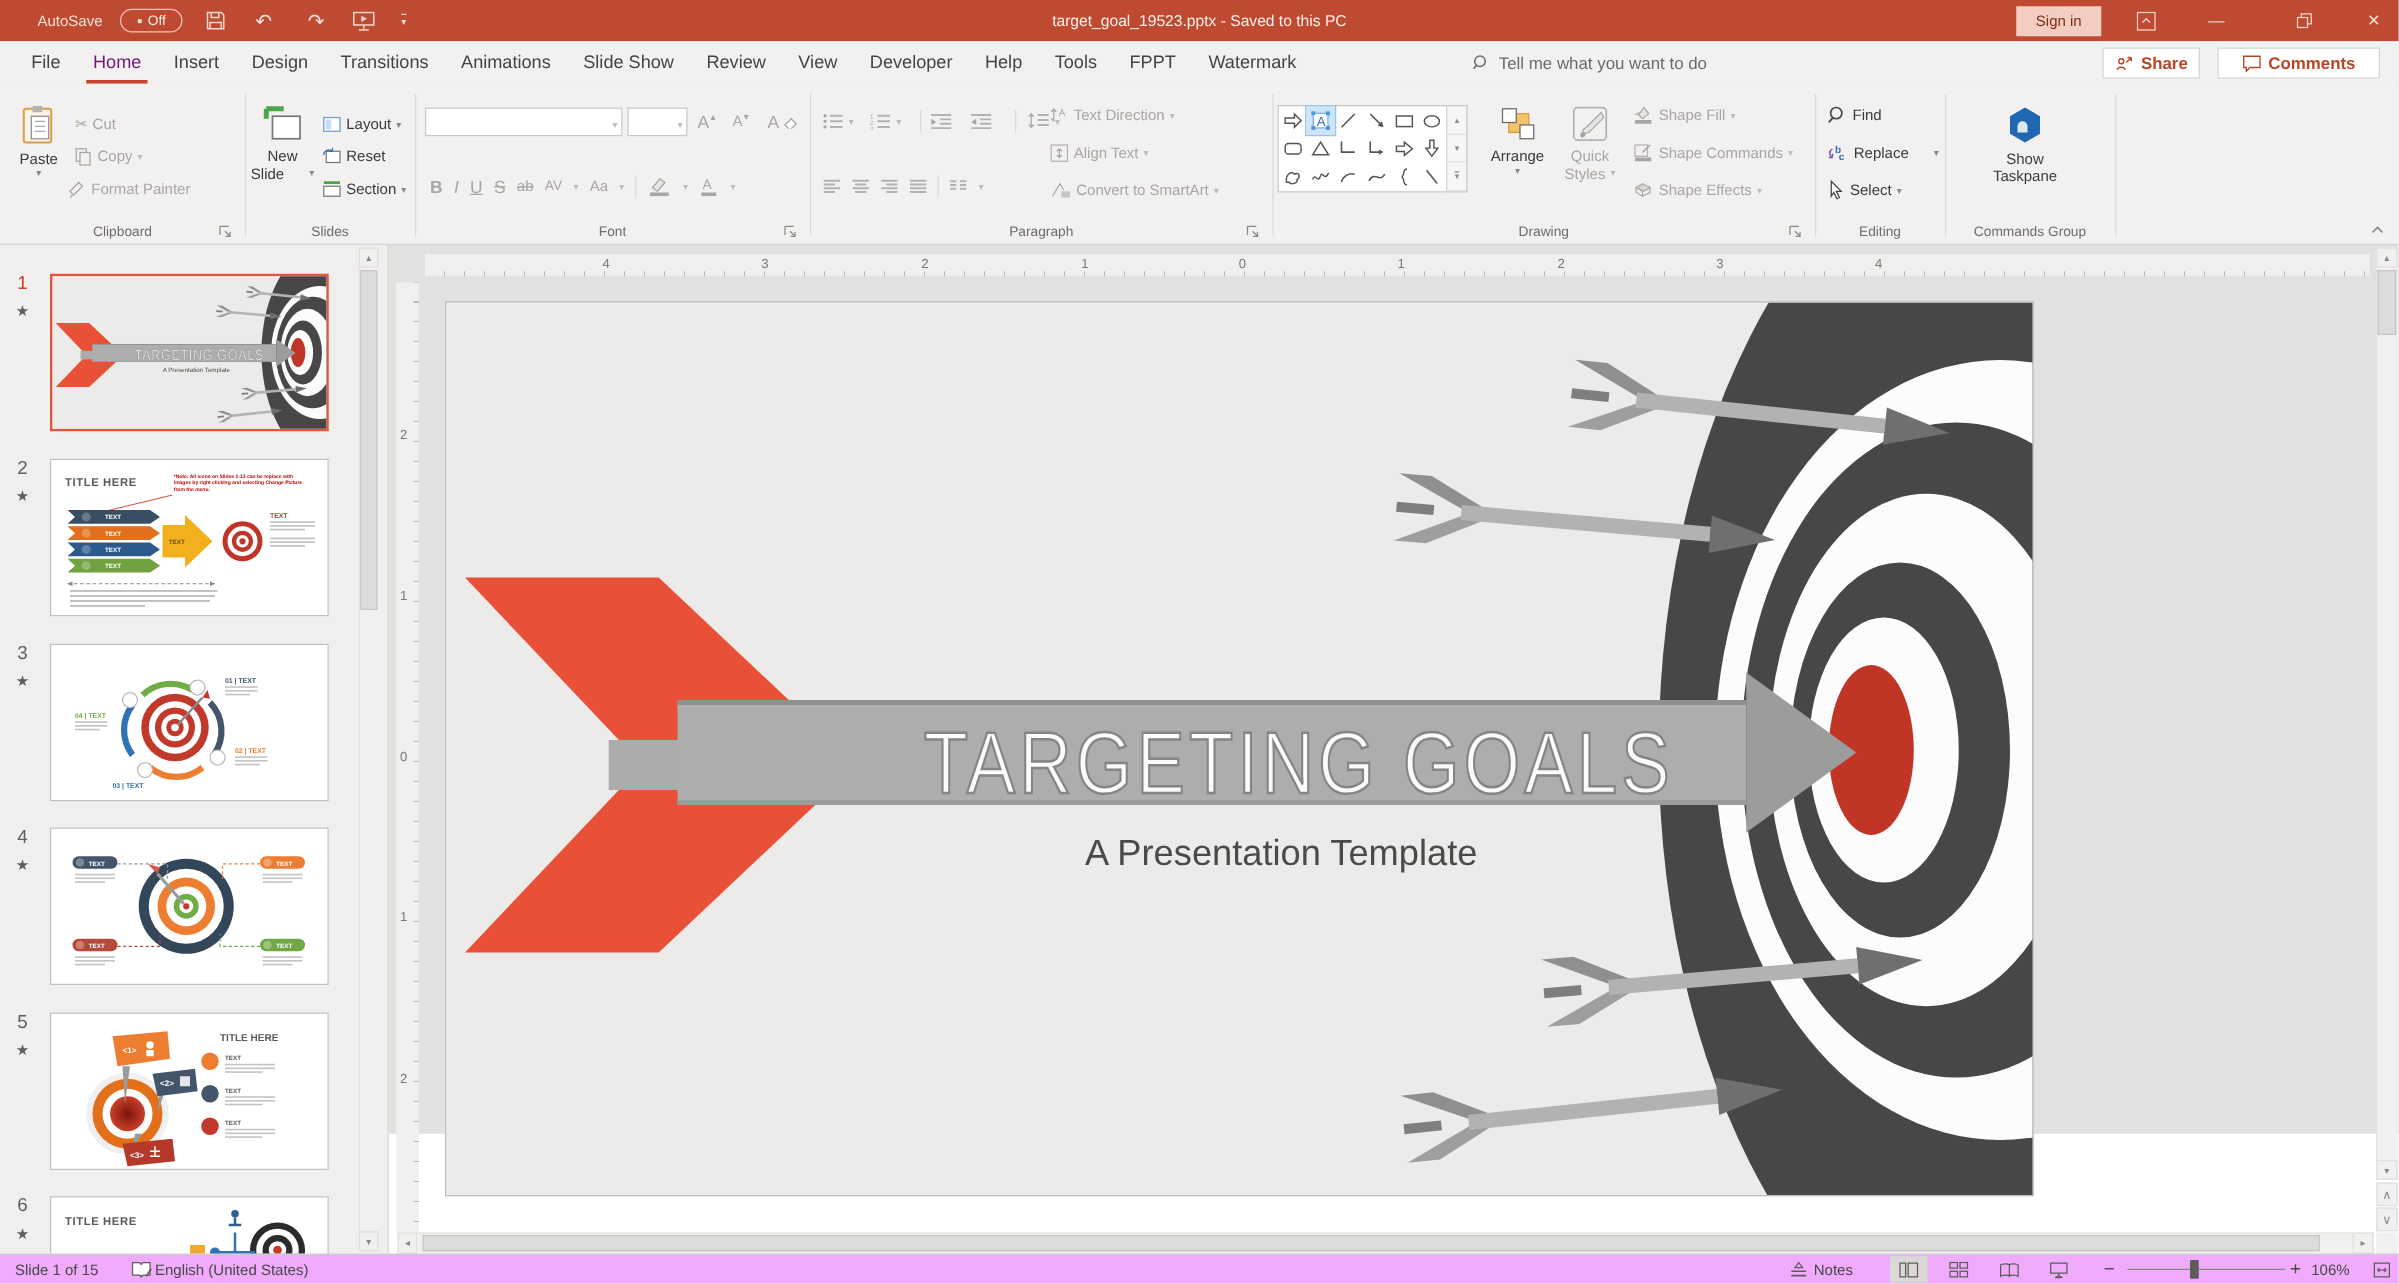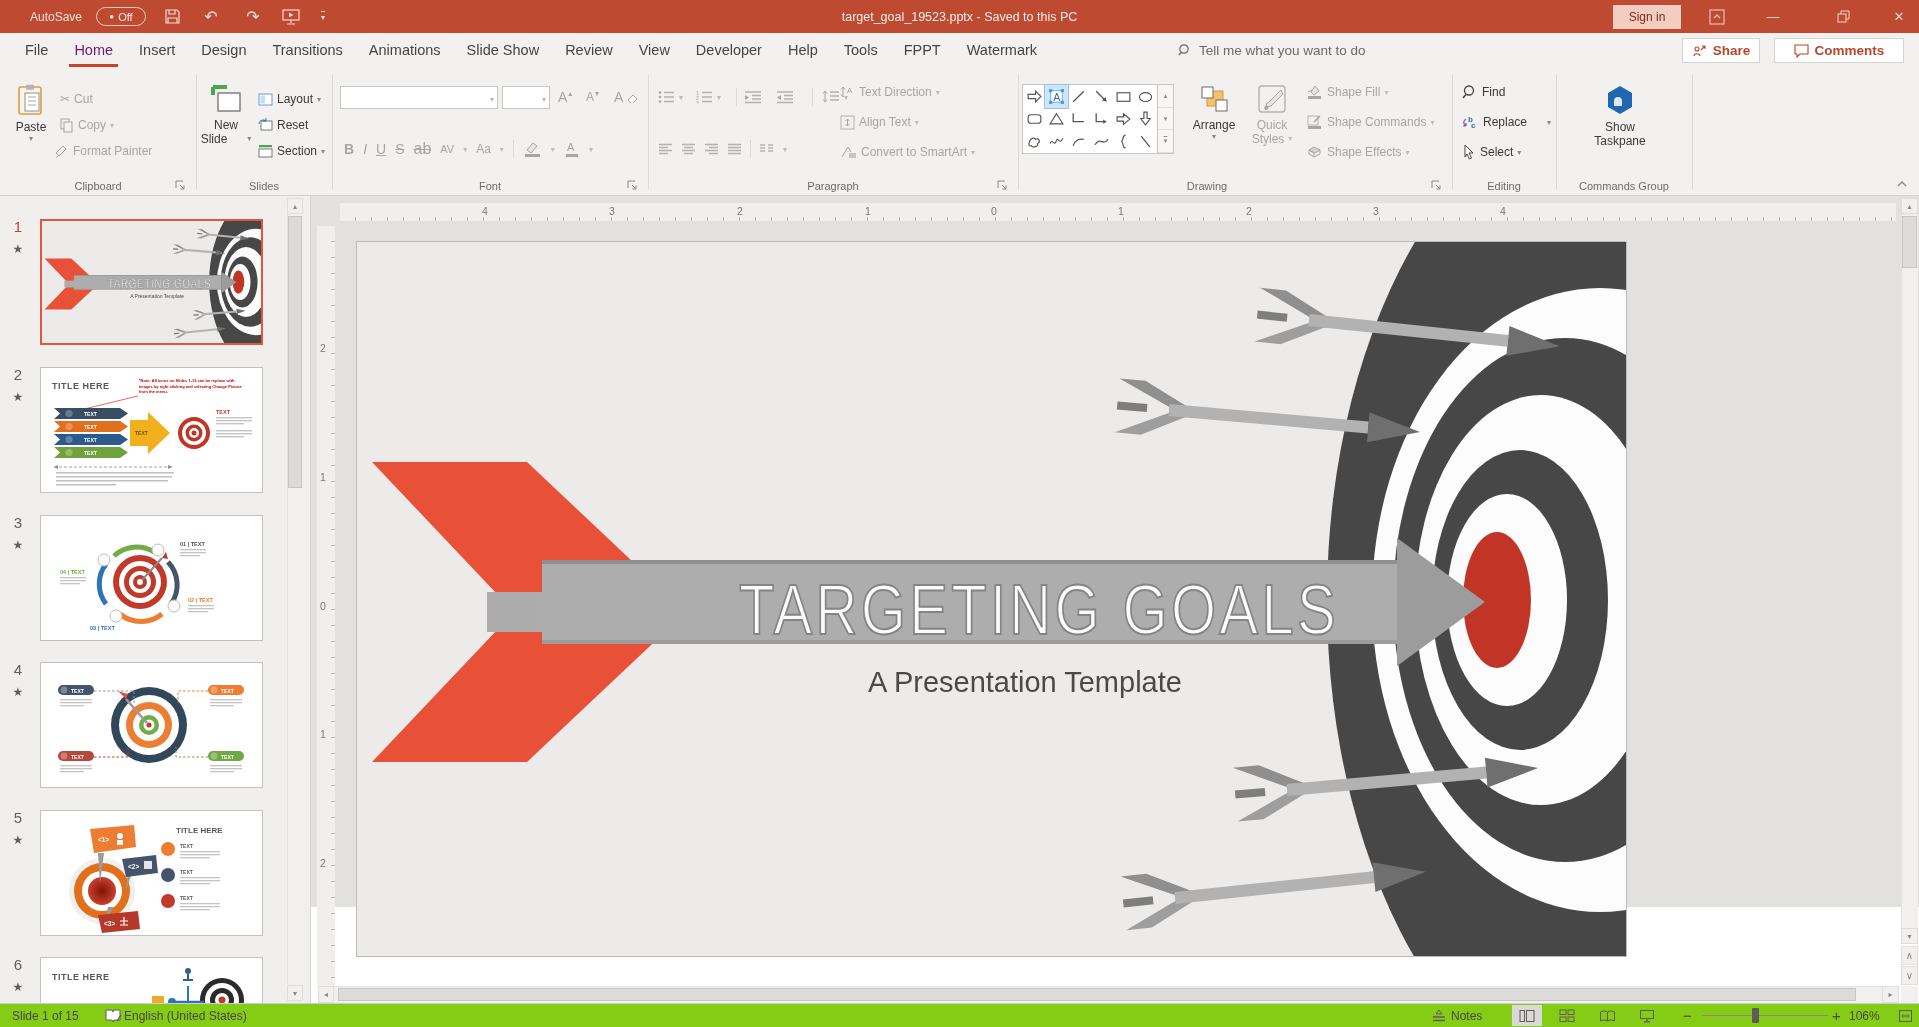--- a/index.html
+++ b/index.html
@@ -68,21 +68,21 @@
      background-image:repeating-linear-gradient(to right, transparent 0 15px, #B9B7B5 15px 16px);
      background-size:100% 4px; background-position:0 14px; background-repeat:no-repeat; }
   .hruler span { position:absolute; top:2px; font-size:10.5px; color:#7A7876; transform:translateX(-50%); background:#F0EFEE; padding:0 2px; }
   .vruler { left:317px; top:226px; width:18px; height:760px; background:#F0EFEE;
      background-image:repeating-linear-gradient(to bottom, transparent 0 15px, #B9B7B5 15px 16px);
      background-size:4px 100%; background-position:14px 0; background-repeat:no-repeat; }
   .vruler span { position:absolute; left:3px; font-size:10.5px; color:#7A7876; transform:translateY(-50%); background:#F0EFEE; }
   .slide { left:356px; top:241px; width:1271px; height:716px; background:#ECEBE9; border:1px solid #BDBCBA; overflow:hidden; }
 
   
-  .statusbar { left:0; top:1003px; width:1919px; height:24px; background:#84cc16; border-top:1px solid #D0CECC; font-size:12px; color:#484746; }
+  .statusbar { left:0; top:1003px; width:1919px; height:24px; background:#f0abfc; border-top:1px solid #D0CECC; font-size:12px; color:#484746; }
   .sb-item { position:absolute; top:0; height:23px; display:flex; align-items:center; gap:5px; }
   .viewbtn { position:absolute; top:1px; width:30px; height:21px; display:flex; align-items:center; justify-content:center; }
   .viewbtn.active { background:#DBD9D7; }
   .ztrack { position:absolute; top:11px; height:1px; background:#8A8886; }
   .zthumb { position:absolute; top:4px; width:7px; height:15px; background:#5E5C5A; border-radius:1px; }
 </style>
 </head>
 <body>
 
 <div id="page">
@@ -265,21 +265,21 @@
       <span>A</span>
       <svg width="11" height="11" viewBox="0 0 11 11">
           <path d="M1 8 L6 3 l4 4 -5 5 z" fill="#fff" stroke="#A8A6A4"></path>
         </svg>
     </div>
     <div class="fontrow2">
       <span class="b fbtn">B</span>
       <span class="i fbtn">I</span>
       <span class="u fbtn">U</span>
       <span class="s fbtn">S</span>
-      <span class="s fbtn" style="font-size:16px;">ab</span>
+      <span class="s fbtn" style="font-size:12px;">ab</span>
       <span class="fbtn" style="font-size:11px;">AV</span>
       <span class="caret dis">▾</span>
       <span class="fbtn" style="font-size:12px;">Aa</span>
       <span class="caret dis">▾</span>
       <span style="width:1px; height:18px; background:#DCDAD8;"></span>
       <svg width="19" height="16" viewBox="0 0 19 16">
           <path d="M4 9 L10 2 l4 3 -6 7 z" fill="#E8E6E4" stroke="#A8A6A4"></path>
           <rect x="2" y="13" width="15" height="3" fill="#A8A6A4"></rect>
         </svg>
       <span class="caret dis">▾</span>
@@ -529,21 +529,21 @@
       <span class="caret dis">▾</span>
     </div>
     <div class="smallrow dis" style="left:1306px; top:74px;">
       <svg width="17" height="16" viewBox="0 0 17 16">
           <path d="M3 6 L8 3 l6 3 -5 3 z" fill="#D8D6D4" stroke="#A8A6A4"></path>
           <path d="M3 6 v4 l5 3 v-4 z M14 6 v4 l-6 3" fill="none" stroke="#A8A6A4"></path>
         </svg>
       <span>Shape Effects</span>
       <span class="caret dis">▾</span>
     </div>
-    <div class="glabel" style="left:990px; width:434px;">Drawing</div>
+    <div class="glabel" style="left:1018px; width:434px;">Drawing</div>
     <svg class="launcher" style="left:1430px;" viewBox="0 0 12 12">
         <path d="M2 2 v7 M2 2 h7" stroke="#8A8886" fill="none"></path>
         <path d="M6 6 l4 4 M10 6.5 V10 H6.5" stroke="#8A8886" fill="none"></path>
       </svg>
     <div class="rdiv" style="left:1452px;"></div>
 
     <div class="smallrow" style="left:1462px; top:14px;">
       <svg width="16" height="16" viewBox="0 0 16 16">
           <circle cx="7" cy="6.5" r="4.5" fill="none" stroke="#454442" stroke-width="1.3"></circle>
           <path d="M4 10.5 L1 14" stroke="#454442" stroke-width="1.5"></path>

